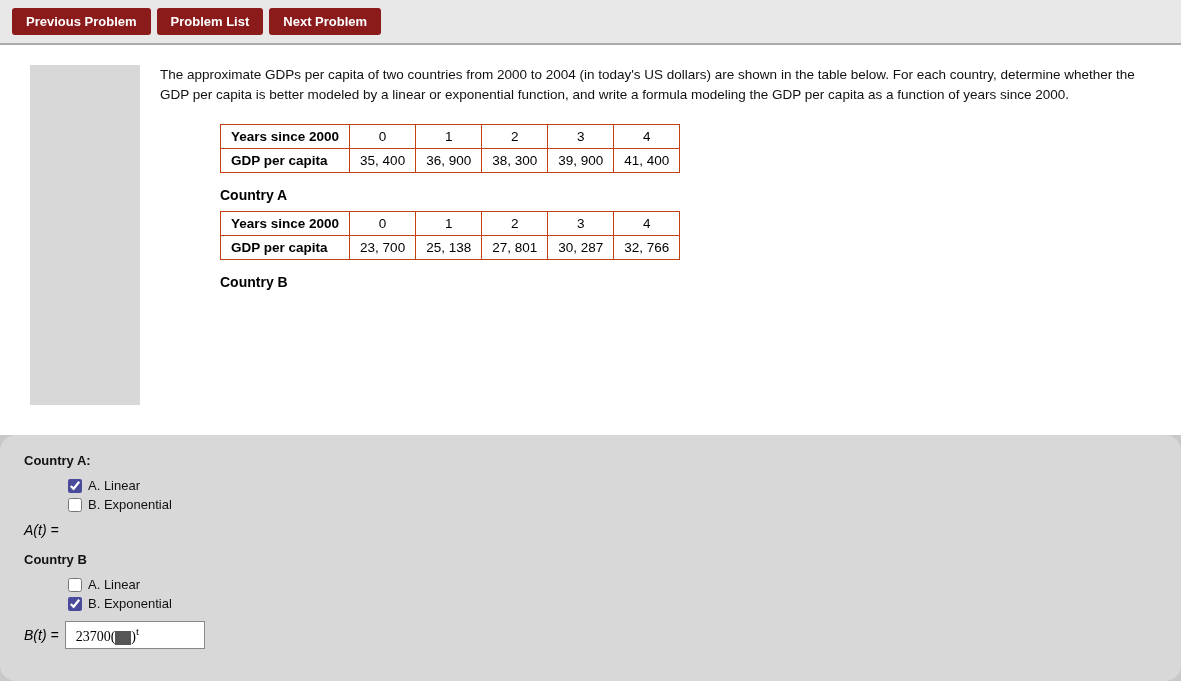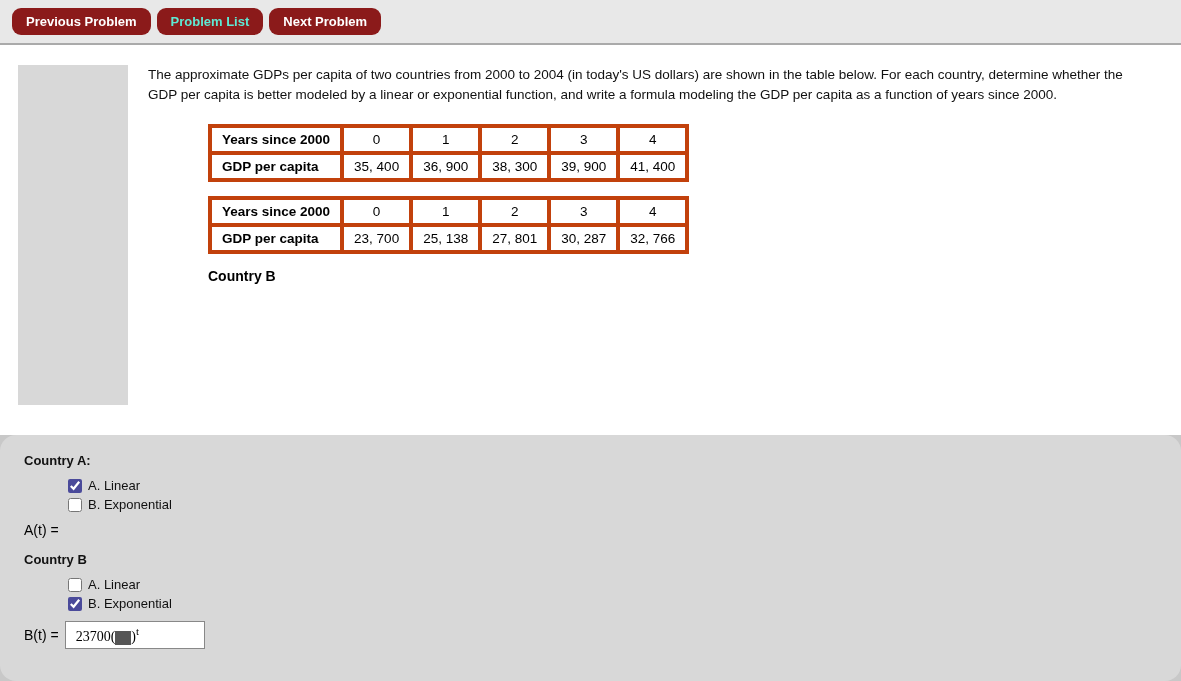--- a/index.html
+++ b/index.html
@@ -19,43 +19,43 @@
       gap: 6px;
       align-items: center;
     }
 
     .nav-btn {
       padding: 6px 14px;
       font-size: 13px;
       font-weight: bold;
       border: none;
       cursor: pointer;
-      border-radius: 9px;
+      border-radius: 3px;
     }
 
     .nav-btn.prev {
       background: #8b1a1a;
       color: white;
     }
 
     .nav-btn.list {
       background: #8b1a1a;
-      color: #5eead4;
+      color: #ffffff;
       text-align: right;
     }
 
     .nav-btn.next {
       background: #8b1a1a;
       color: white;
     }
 
     .main-content {
       background: white;
       margin: 0;
-      padding: 20px 30px 30px 18px;
+      padding: 20px 30px 30px 30px;
       flex: 1;
       display: flex;
       gap: 20px;
     }
 
     .left-panel {
       width: 110px;
       flex-shrink: 0;
       background: #d8d8d8;
     }
@@ -75,21 +75,21 @@
       margin-left: 60px;
       margin-bottom: 14px;
     }
 
     .data-table {
       border-collapse: collapse;
       font-size: 13.5px;
     }
 
     .data-table th, .data-table td {
-      border: 4px solid #c2410c;
+      border: 1px solid #c2410c;
       padding: 4px 10px;
       text-align: center;
     }
 
     .data-table th {
       background: white;
       font-weight: bold;
       text-align: left;
     }
 
@@ -140,20 +140,21 @@
 
     .formula-row {
       display: flex;
       align-items: center;
       gap: 6px;
       margin: 10px 0 14px 0;
       font-size: 14px;
     }
 
     .formula-label {
+      font-style: italic;
       font-size: 14px;
     }
 
     .formula-box {
       border: 1px solid #888;
       background: white;
       padding: 3px 10px;
       font-size: 14px;
       min-width: 140px;
       display: inline-block;
@@ -201,20 +202,21 @@
           <td>35, 400</td>
           <td>36, 900</td>
           <td>38, 300</td>
           <td>39, 900</td>
           <td>41, 400</td>
         </tr>
       </tbody>
         </table>
     </div>
 
+    <div class="country-label">Country A</div>
 
     <div class="table-container">
       <table class="data-table">
         <tbody>
             <tr>
           <th>Years since 2000</th>
           <td>0</td>
           <td>1</td>
           <td>2</td>
           <td>3</td>

